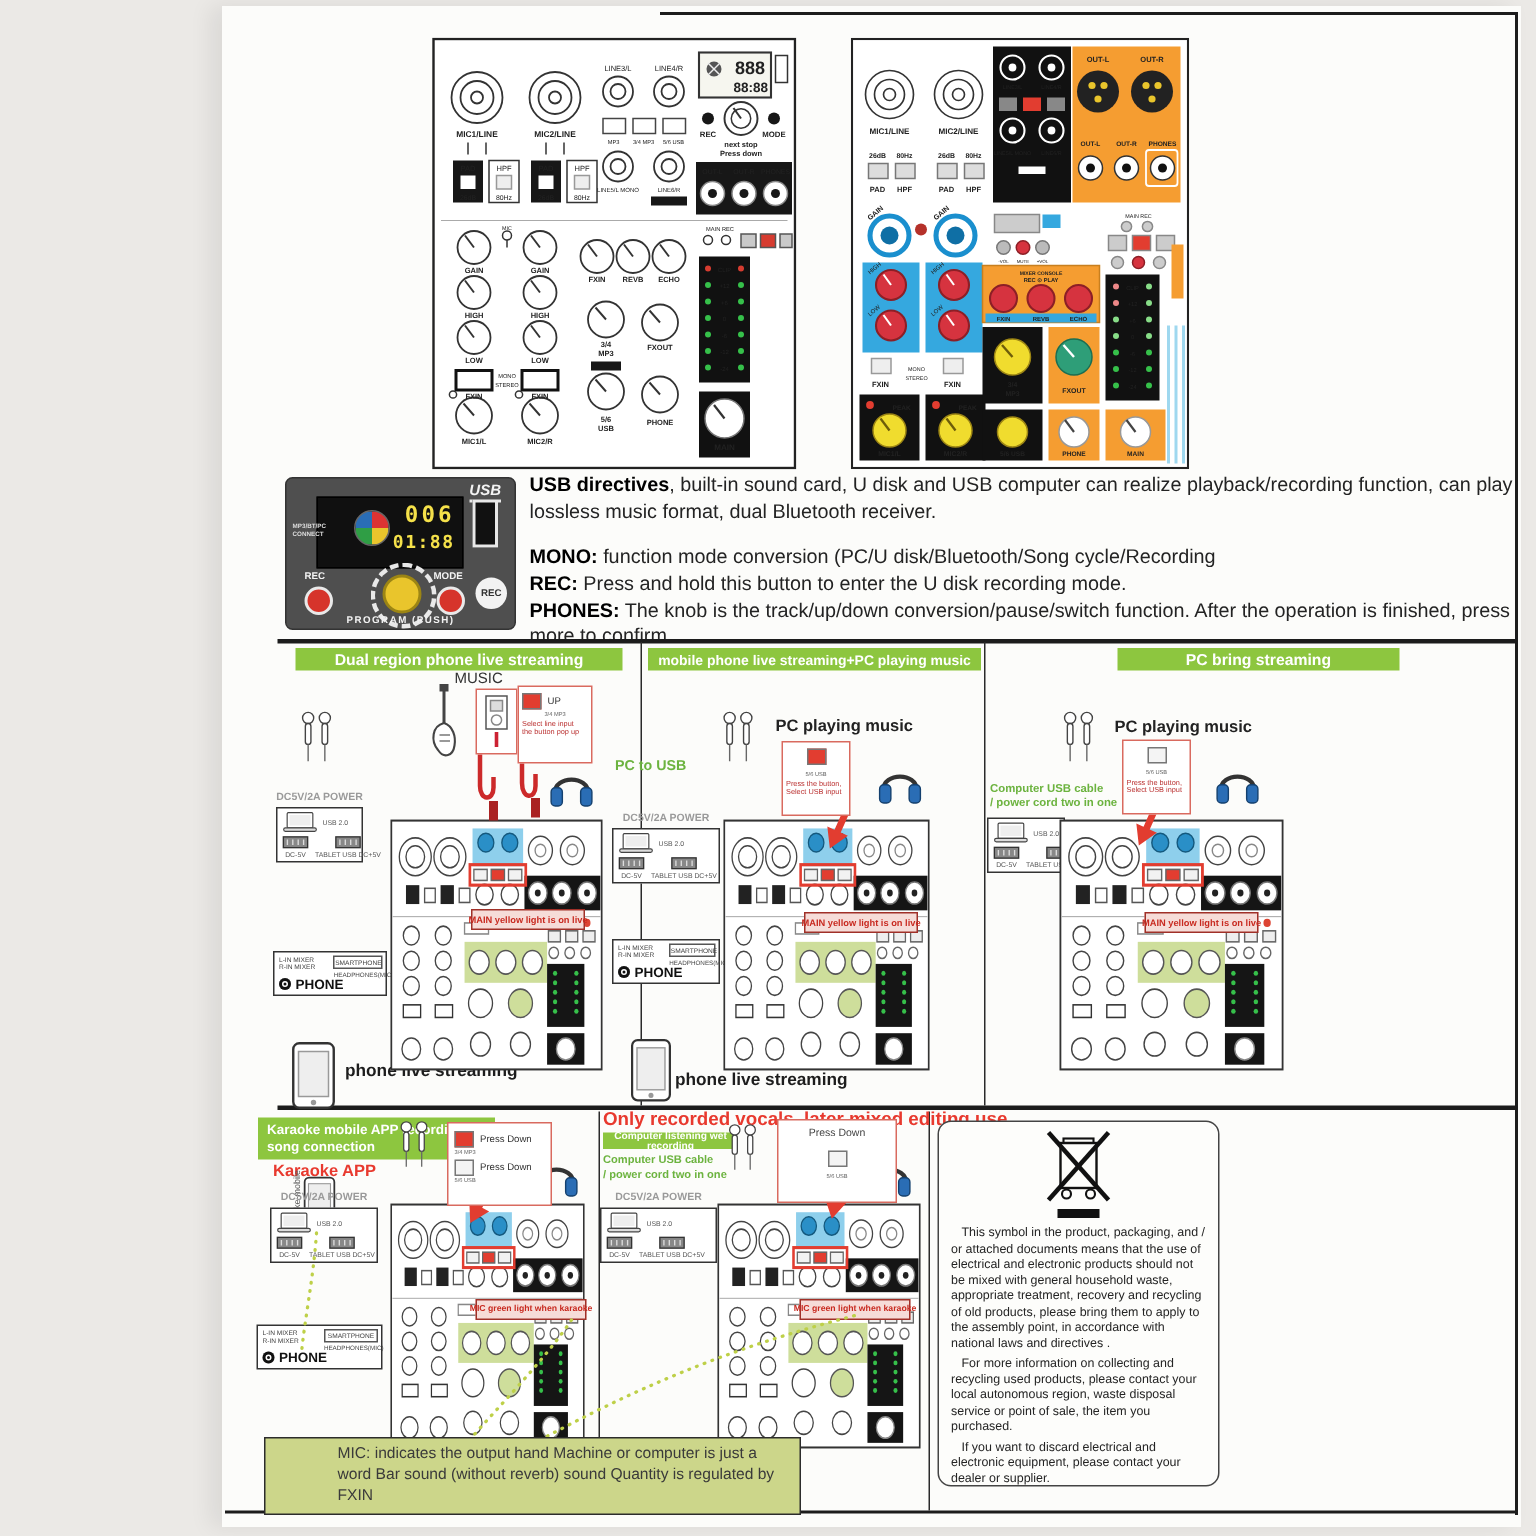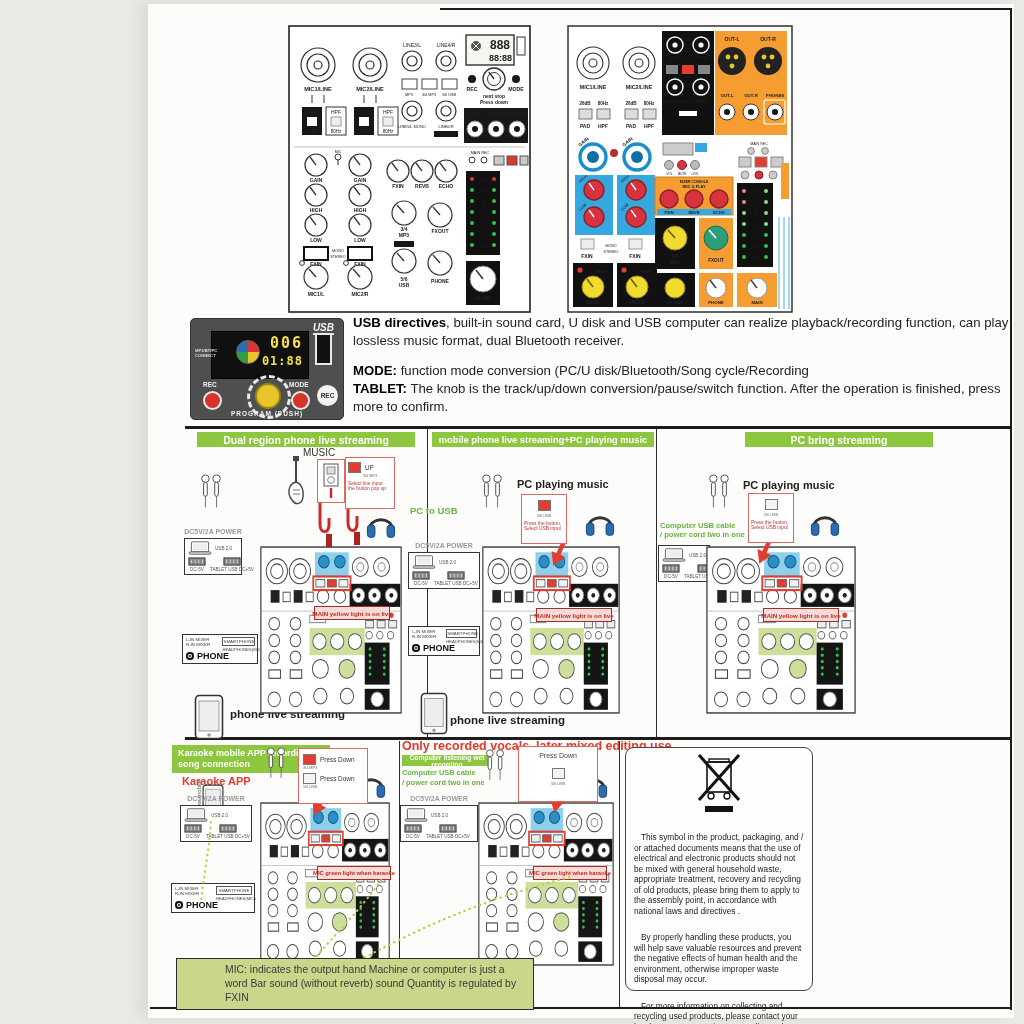--- a/index.html
+++ b/index.html
@@ -55,21 +55,21 @@
   .pressrow{display:flex;align-items:center;gap:4px;margin:2px 0;}
   .sq{width:11px;height:9px;border:1px solid #777;display:inline-block;}
   .sq.red{background:#e23d30;}
   .sq.plain{background:#f4f4f4;}
   .keylbl{font-size:3.8px;color:#666;text-align:center;line-height:1;}
   .presstxt{font-size:6.4px;color:#333;}
   .mixer-slot{position:absolute;z-index:2;}
   .mixer-slot svg{width:100%;height:100%;}
   .dec{position:absolute;z-index:3;}
   .recycle{border:1.8px solid #444;border-radius:9px;background:#fdfdfb;padding:6px 8px 4px;}
-  .recycle p{font-size:8.3px;line-height:1.27;margin:16px 0 3px;text-indent:7px;color:#242424;text-align:left;}
+  .recycle p{font-size:8.3px;line-height:1.27;margin:0 0 3px;text-indent:7px;color:#242424;text-align:left;}
   .note{position:absolute;background:#ccd68a;border:1.6px solid #2c2c2c;color:#3a3a3a;font-size:10.4px;line-height:1.35;padding:4px 8px;z-index:6;}
 </style>
 </head>
 <body>
 
 <div class="paper"></div>
 <div class="rule" style="left:440px;top:8px;width:572px;height:2px;"></div>
 <div class="rule" style="left:1010px;top:8px;width:2px;height:1002px;"></div>
 <div class="rule" style="left:150px;top:1007px;width:862px;height:2px;"></div>
 
@@ -498,22 +498,23 @@
   <div class="usbp-knobring"></div>
   <div class="usbp-knob"></div>
   <div class="usbp-lbl" style="left:98px;top:62px;">MODE</div>
   <div class="rbtn" style="left:100px;top:72px;"></div>
   <div class="usbp-badge">REC</div>
   <div class="usbp-prog">PROGRAM (PUSH)</div>
 </div>
 
 <div class="abs" style="left:353px;top:314px;width:660px;">
   <p class="ut"><b>USB directives</b><span>, built-in sound card, U disk and USB computer can realize playback/recording function, can play lossless music format, dual Bluetooth receiver.</span></p>
-  <p class="ut gap"><b>MODE:</b><span> function mode conversion (PC/U disk/Bluetooth/Song cycle/Recording</span></p>
-  <p class="ut"><b>TABLET:</b><span> The knob is the track/up/down conversion/pause/switch function. After the operation is finished, press more to confirm.</span></p>
+  <p class="ut gap"><b>MONO:</b><span> function mode conversion (PC/U disk/Bluetooth/Song cycle/Recording</span></p>
+  <p class="ut"><b>REC:</b><span> Press and hold this button to enter the U disk recording mode.</span></p>
+  <p class="ut"><b>PHONES:</b><span> The knob is the track/up/down conversion/pause/switch function. After the operation is finished, press more to confirm.</span></p>
 </div>
 
 <div class="rule" style="left:185px;top:426px;width:827px;height:3px;"></div>
 <div class="rule" style="left:185px;top:737px;width:827px;height:3px;"></div>
 <div class="vrule" style="left:427px;top:428px;height:309px;"></div>
 <div class="vrule" style="left:656px;top:428px;height:309px;"></div>
 <div class="vrule" style="left:399px;top:741px;height:266px;"></div>
 <div class="vrule" style="left:619px;top:741px;height:266px;"></div>
 
 <div class="hdr" style="left:197px;top:432px;width:218px;height:15px;font-size:10.5px;">Dual region phone live streaming</div>
@@ -1447,21 +1448,20 @@
       <circle cx="14" cy="42" r="3" fill="none" stroke="#111" stroke-width="1.4"></circle>
       <circle cx="30" cy="42" r="3" fill="none" stroke="#111" stroke-width="1.4"></circle>
       <line x1="2" y1="1" x2="42" y2="46" stroke="#111" stroke-width="3"></line>
       <line x1="42" y1="1" x2="2" y2="46" stroke="#111" stroke-width="3"></line>
       <rect x="8" y="52" width="28" height="6" fill="#111"></rect>
     </svg>
   </div>
   <div>
 
   <p>This symbol in the product, packaging, and / or attached documents means that the use of electrical and electronic products should not be mixed with general household waste, appropriate treatment, recovery and recycling of old products, please bring them to apply to the assembly point, in accordance with national laws and directives .</p>
-      <p>By properly handling these products, you will help save valuable resources and prevent the negative effects of human health and the environment, otherwise improper waste disposal may occur.</p>
       <p>For more information on collecting and recycling used products, please contact your local autonomous region, waste disposal service or point of sale, the item you purchased.</p>
       <p>If you want to discard electrical and electronic equipment, please contact your dealer or supplier.</p>
     </div>
 </div>
 
 <div class="note" style="left:176px;top:958px;width:300px;padding-left:48px;">MIC: indicates the output hand Machine or computer is just a word Bar sound (without reverb) sound Quantity is regulated by FXIN</div>
 
 <svg class="abs" style="left:0;top:0;z-index:5;pointer-events:none;" width="1024" height="1024" viewBox="0 0 1024 1024">
   <g fill="none" stroke="#bed048" stroke-width="2.2" stroke-linecap="round" stroke-dasharray="0.5 5">
     <path d="M211 822 C209 852 203 880 201 902"></path>

